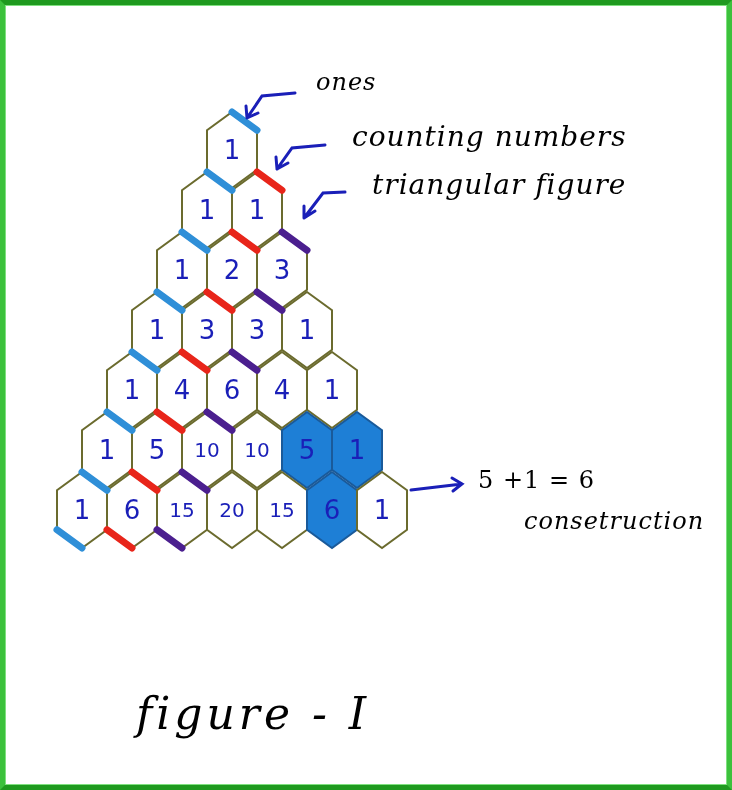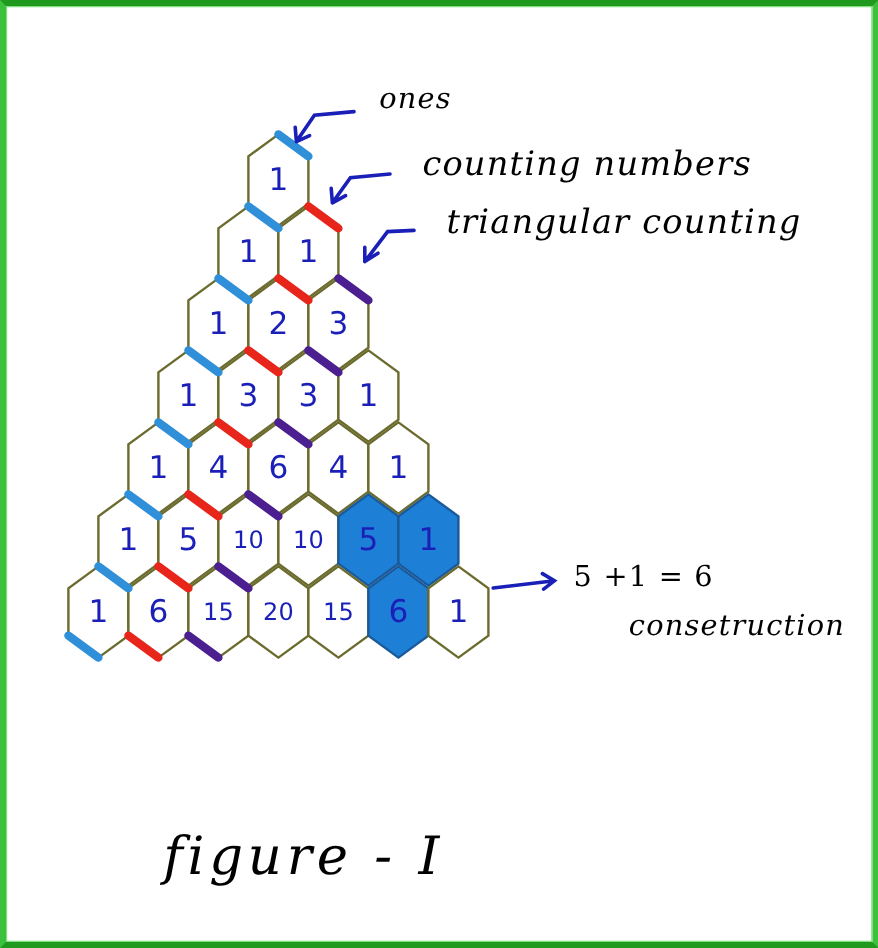--- a/index.html
+++ b/index.html
@@ -111,16 +111,16 @@
   <g stroke="#1a1fb8" stroke-width="3" fill="none" stroke-linecap="round">
     <path d="M295 93 L262 96 L247 118 M247 118 L246 106 M247 118 L258 113"></path>
     <path d="M325 145 L292 148 L277 169 M277 169 L276 157 M277 169 L288 163"></path>
     <path d="M345 192 L323 193 L304 218 M304 218 L304 206 M304 218 L315 211"></path>
     <path d="M411 490 L462 484 M452 478 L462 484 L453 491"></path>
   </g>
 </svg>
 
 <div class="label" style="left:316px; top:68px; font-size:24px;">ones</div>
 <div class="label" style="left:352px; top:120px; font-size:28px;">counting numbers</div>
-<div class="label" style="left:372px; top:168px; font-size:28px;">triangular counting</div>
+<div class="label" style="left:372px; top:168px; font-size:28px;">triangular figure</div>
 <div class="label" style="left:478px; top:466px; font-size:24px; font-style:normal;">5 +1 = 6</div>
 <div class="label" style="left:524px; top:507px; font-size:24px;">consetruction</div>
 <div class="label" style="left:136px; top:688px; font-size:44px; letter-spacing:4px;">figure - I</div>
 
 </body></html>

